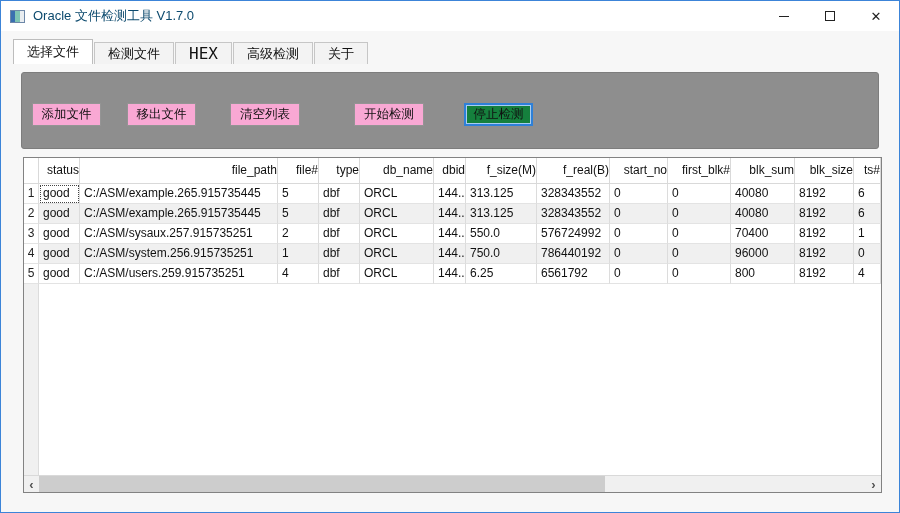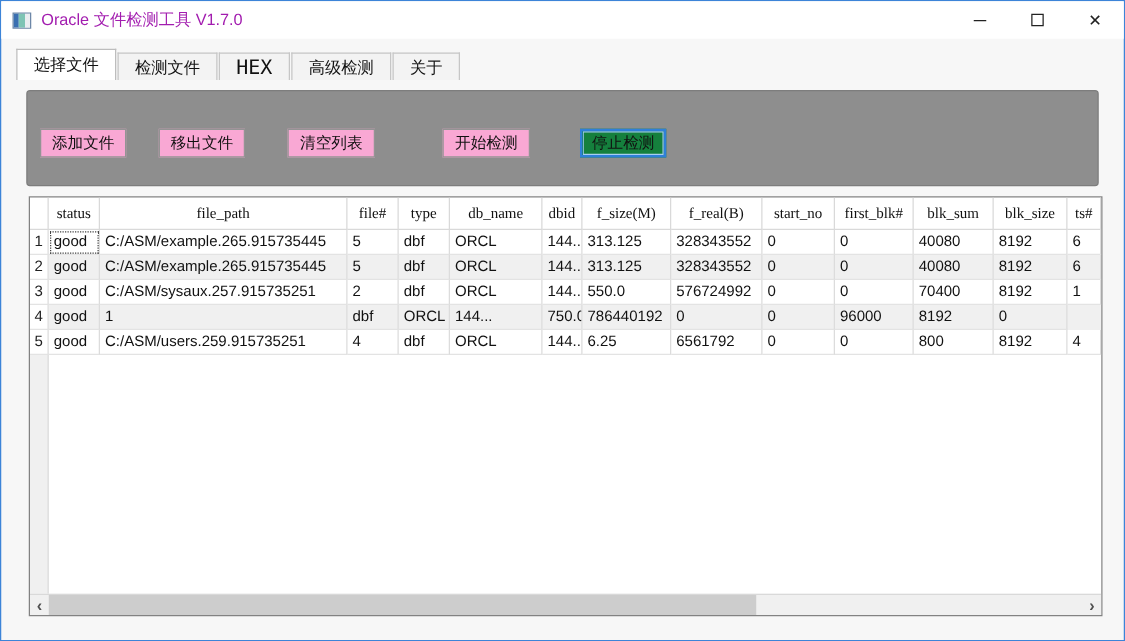--- a/index.html
+++ b/index.html
@@ -8,21 +8,21 @@
 
   .window { position:absolute; inset:0; background:#f7f7f7; border:1px solid #3c84d8; }
 
   
   .titlebar { position:absolute; left:0; top:0; right:0; height:30px; background:#ffffff; display:flex; align-items:center; }
   .app-icon { width:15px; height:13px; margin-left:9px; border:1px solid #6d87a8; display:flex; }
   .app-icon i { display:block; height:100%; }
   .app-icon .i1 { width:4px; background:#3a6fb0; }
   .app-icon .i2 { width:5px; background:#7ec4b4; }
   .app-icon .i3 { flex:1; background:#e9edf0; }
-  .title-text { margin-left:8px; font-size:13px; color:#a21caf; }
+  .title-text { margin-left:8px; font-size:13px; color:#0c4a6e; }
   .win-controls { position:absolute; right:0; top:0; height:30px; display:flex; }
   .win-btn { width:46px; height:30px; display:flex; align-items:center; justify-content:center; color:#222; }
   .glyph-min { display:block; width:10px; height:1px; background:#222; }
   .glyph-max { display:block; width:10px; height:10px; border:1px solid #222; background:transparent; }
   .glyph-close { font-size:13px; line-height:1; }
 
   
   .tabbar { position:absolute; left:12px; top:38px; height:25px; display:flex; align-items:flex-end;justify-content:space-between; }
   .tab { height:22px; line-height:21px; padding:0 13px; font-size:13px; color:#111;
          background:#f3f3f3; border:1px solid #c6c6c6; border-bottom:none; margin-right:1px; }
@@ -38,21 +38,21 @@
   .tbtn.b2 { left:105px; width:69px; }
   .tbtn.b3 { left:208px; width:70px; }
   .tbtn.b4 { left:332px; width:70px; }
   .tbtn.b5 { left:442px; width:69px; background:#15803d; border:2px solid #2e80d8; line-height:19px; box-shadow:inset 0 0 0 1px #a8cdf0; }
 
   
   .table-wrap { position:absolute; left:22px; top:156px; width:859px; height:336px;
                 background:#ffffff; border:1px solid #828282; display:flex; flex-direction:column; overflow:hidden; }
   .trow { display:grid; grid-template-columns:15px 41px 198px 41px 41px 74px 32px 71px 73px 58px 63px 64px 59px 1fr; }
   .thead { height:26px; flex:0 0 26px; }
-  .th { font-size:12px; color:#111; text-align:center; line-height:25px; border-right:1px solid #d9d9d9; border-bottom:1px solid #d9d9d9; overflow:hidden; white-space:nowrap;font-family:Liberation Serif, serif; }
+  .th { font-size:12px; color:#111; text-align:right; line-height:25px; border-right:1px solid #d9d9d9; border-bottom:1px solid #d9d9d9; overflow:hidden; white-space:nowrap; }
   .drow { height:20px; flex:0 0 20px; background:#ffffff; }
   .drow.alt { background:#f0f0f0; }
   .td { font-size:12px; color:#111; line-height:19px; padding:0 0 0 4px; border-right:1px solid #dcdcdc; border-bottom:1px solid #e3e3e3; overflow:hidden; white-space:nowrap; }
   .td.rownum { padding:0; text-align:center; background:#ffffff; color:#222; }
   .td.focus-cell { outline:1px dotted #444; outline-offset:-2px; }
   .filler { flex:1 1 auto; display:flex; background:#ffffff; }
   .gutter { width:15px; background:#f0f0f0; border-right:1px solid #dcdcdc; }
 
   
   .hscroll { flex:0 0 17px; position:relative; background:#f0f0f0; border-top:1px solid #d9d9d9; }
@@ -169,20 +169,21 @@
       <div class="td">0</div>
       <div class="td">0</div>
       <div class="td">70400</div>
       <div class="td">8192</div>
       <div class="td">1</div>
     </div>
 
     <div class="trow drow alt">
       <div class="td rownum">4</div>
       <div class="td">good</div>
+      <div class="td">C:/ASM/system.256.915735251</div>
       <div class="td">1</div>
       <div class="td">dbf</div>
       <div class="td">ORCL</div>
       <div class="td">144...</div>
       <div class="td">750.0</div>
       <div class="td">786440192</div>
       <div class="td">0</div>
       <div class="td">0</div>
       <div class="td">96000</div>
       <div class="td">8192</div>

